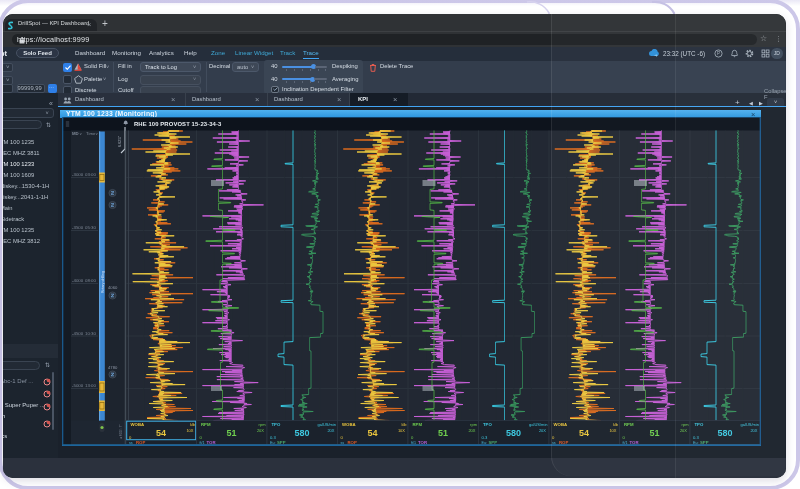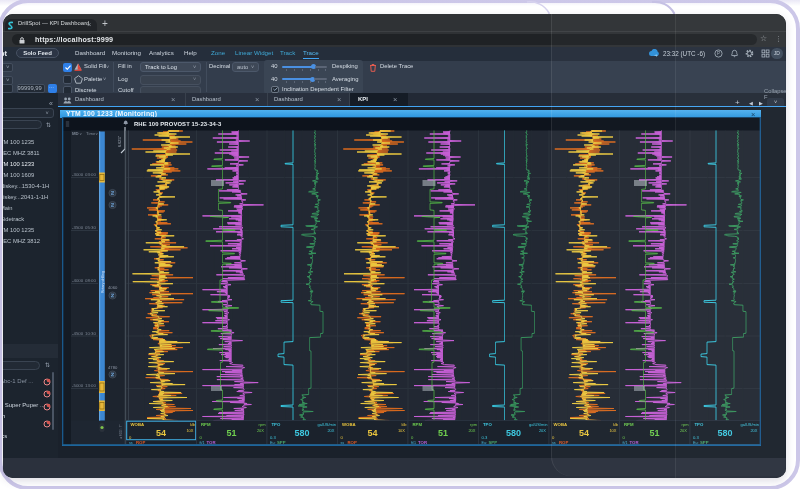--- a/index.html
+++ b/index.html
@@ -23,21 +23,21 @@
   <div class="abs" style="left:15px;top:6.2px;font-size:5.9px;color:#d5d8db">DrillSpot — KPI Dashboard</div>
   <div class="abs" style="left:84px;top:5.5px;font-size:7.5px;color:#8f959b">×</div>
   <div class="abs" style="left:99px;top:3.5px;font-size:10px;color:#c3c7cb">+</div>
 
   <div class="abs" style="left:0;top:17px;width:783px;height:16px;background:#2f3235;border-top:1px solid #3d4043"></div>
   <div class="abs" style="left:9px;top:19.5px;width:745px;height:11.5px;background:#1f2225;border-radius:6px"></div>
   <svg class="abs" style="left:16px;top:22.5px" width="6" height="7" viewBox="0 0 6 7">
       <rect x="0.5" y="2.7" width="5" height="3.9" rx="0.7" fill="#cdd0d4"></rect>
       <path d="M1.6 2.7 v-0.6 a1.4 1.4 0 0 1 2.8 0 V2.7" stroke="#cdd0d4" stroke-width="1" fill="none"></path>
     </svg>
-  <div class="abs" style="left:32px;top:21.3px;font-size:7.2px;font-weight:bold;color:#e4e7ea;letter-spacing:0.2px">https://localhost:9999</div>
+  <div class="abs" style="left:14px;top:21.3px;font-size:7.2px;font-weight:normal;color:#e4e7ea;letter-spacing:0.2px">https://localhost:9999</div>
   <div class="abs" style="left:757px;top:20px;font-size:8px;color:#9aa0a6">☆</div>
   <div class="abs" style="left:772px;top:20.5px;font-size:7px;color:#9aa0a6">⋮</div>
 
   <div class="abs" style="left:0;top:33px;width:783px;height:13.5px;background:#252e3b"></div>
   <div class="abs" style="left:-3px;top:35px;font-size:7.5px;font-weight:bold;color:#e8edf2">ot</div>
   <div class="abs" style="left:13px;top:33.8px;width:43px;height:10px;background:#2c3545;border:1px solid #465162;border-radius:5px;font-size:6px;font-weight:bold;color:#dfe5ec;text-align:center;line-height:8.5px">Solo Feed</div>
   <div class="abs" style="left:72px;top:35.3px;font-size:6.2px;color:#cdd5de">Dashboard</div>
   <div class="abs" style="left:109px;top:35.3px;font-size:6.2px;color:#cdd5de">Monitoring</div>
   <div class="abs" style="left:146px;top:35.3px;font-size:6.2px;color:#cdd5de">Analytics</div>
   <div class="abs" style="left:181px;top:35.3px;font-size:6.2px;color:#cdd5de">Help</div>

